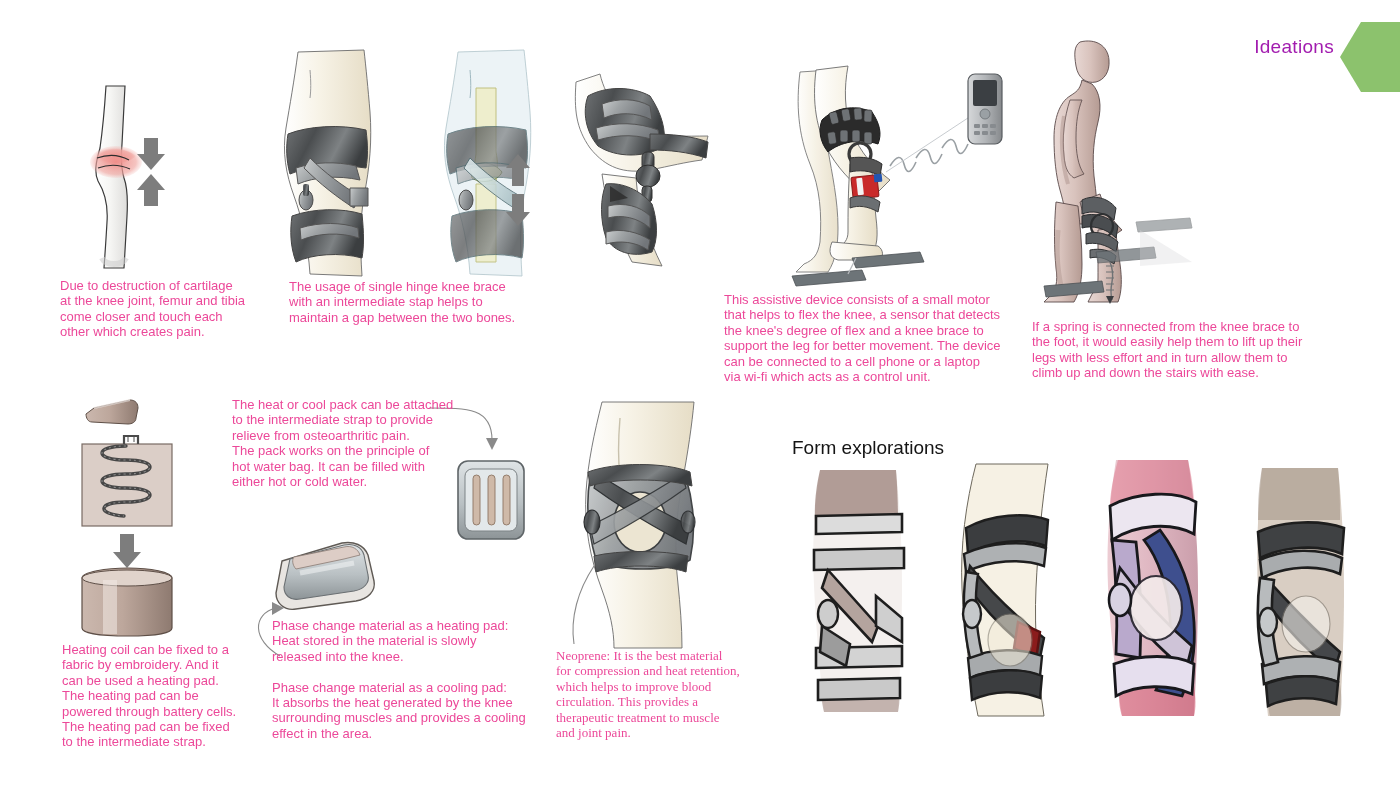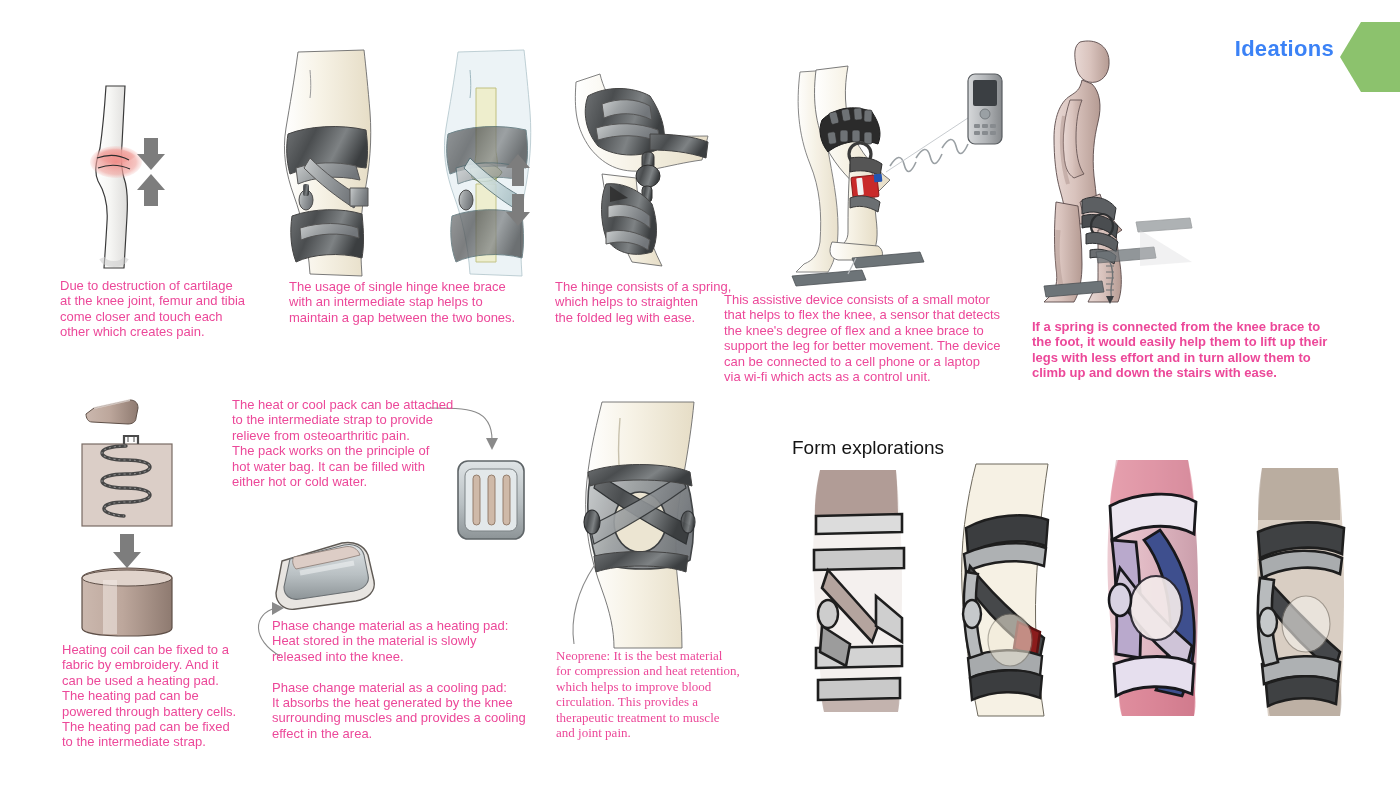--- a/index.html
+++ b/index.html
@@ -20,23 +20,22 @@
     display:flex;align-items:center;justify-content:flex-end;
   }
   .tab-shape{
     position:absolute;right:0;top:0;width:60px;height:70px;
     background:#8cc26d;
     border-top-left-radius:4px;border-bottom-left-radius:4px;
     clip-path:polygon(35% 0%, 100% 0%, 100% 100%, 35% 100%, 0% 50%);
   }
   .tab-label{
     position:absolute;right:66px;top:14px;
-    font-size:22px;color:#3b82f6;letter-spacing:.3px;
+    font-size:19px;color:#a21caf;letter-spacing:.3px;
     white-space:nowrap;
-    font-weight:bold;
   }
 
   
   .caption{
     position:absolute;
     font-size:13px;line-height:15.4px;
     color:#ec4899;
     white-space:pre-line;
   }
   .heading{
@@ -313,30 +312,27 @@
     </svg>
   </div>
 
   <div class="caption" style="left:60px;top:278px;width:240px;">Due to destruction of cartilage
 at the knee joint, femur and tibia
 come closer and touch each
 other which creates pain.</div>
   <div class="caption" style="left:289px;top:279px;width:260px;">The usage of single hinge knee brace
 with an intermediate stap helps to
 maintain a gap between the two bones.</div>
-  <div class="caption" style="left:555px;top:279px;width:230px;">The hinge consists of a spring,
-which helps to straighten
-the folded leg with ease.</div>
   <div class="caption" style="left:724px;top:292px;width:300px;">This assistive device consists of a small motor
 that helps to flex the knee, a sensor that detects
 the knee's degree of flex and a knee brace to
 support the leg for better movement. The device
 can be connected to a cell phone or a laptop
 via wi-fi which acts as a control unit.</div>
-  <div class="caption" style="left:1032px;top:319px;width:300px;font-weight:bold;">If a spring is connected from the knee brace to
+  <div class="caption" style="left:1032px;top:319px;width:300px;">If a spring is connected from the knee brace to
 the foot, it would easily help them to lift up their
 legs with less effort and in turn allow them to
 climb up and down the stairs with ease.</div>
 
   <div class="art" style="left:66px;top:392px;">
     <svg width="170" height="245" viewBox="0 0 170 245">
 
       <g>
         <path d="M28 16 L64 8 C70 8 72 12 72 16 L70 26 C70 30 66 32 62 32 L26 30 C22 30 20 26 20 22 Z" fill="url(#gBrown)" stroke="#5e4f47" stroke-width="1"></path>
         <path d="M28 16 L64 8" fill="none" stroke="#efe7e2" stroke-width="2" opacity=".7"></path>

